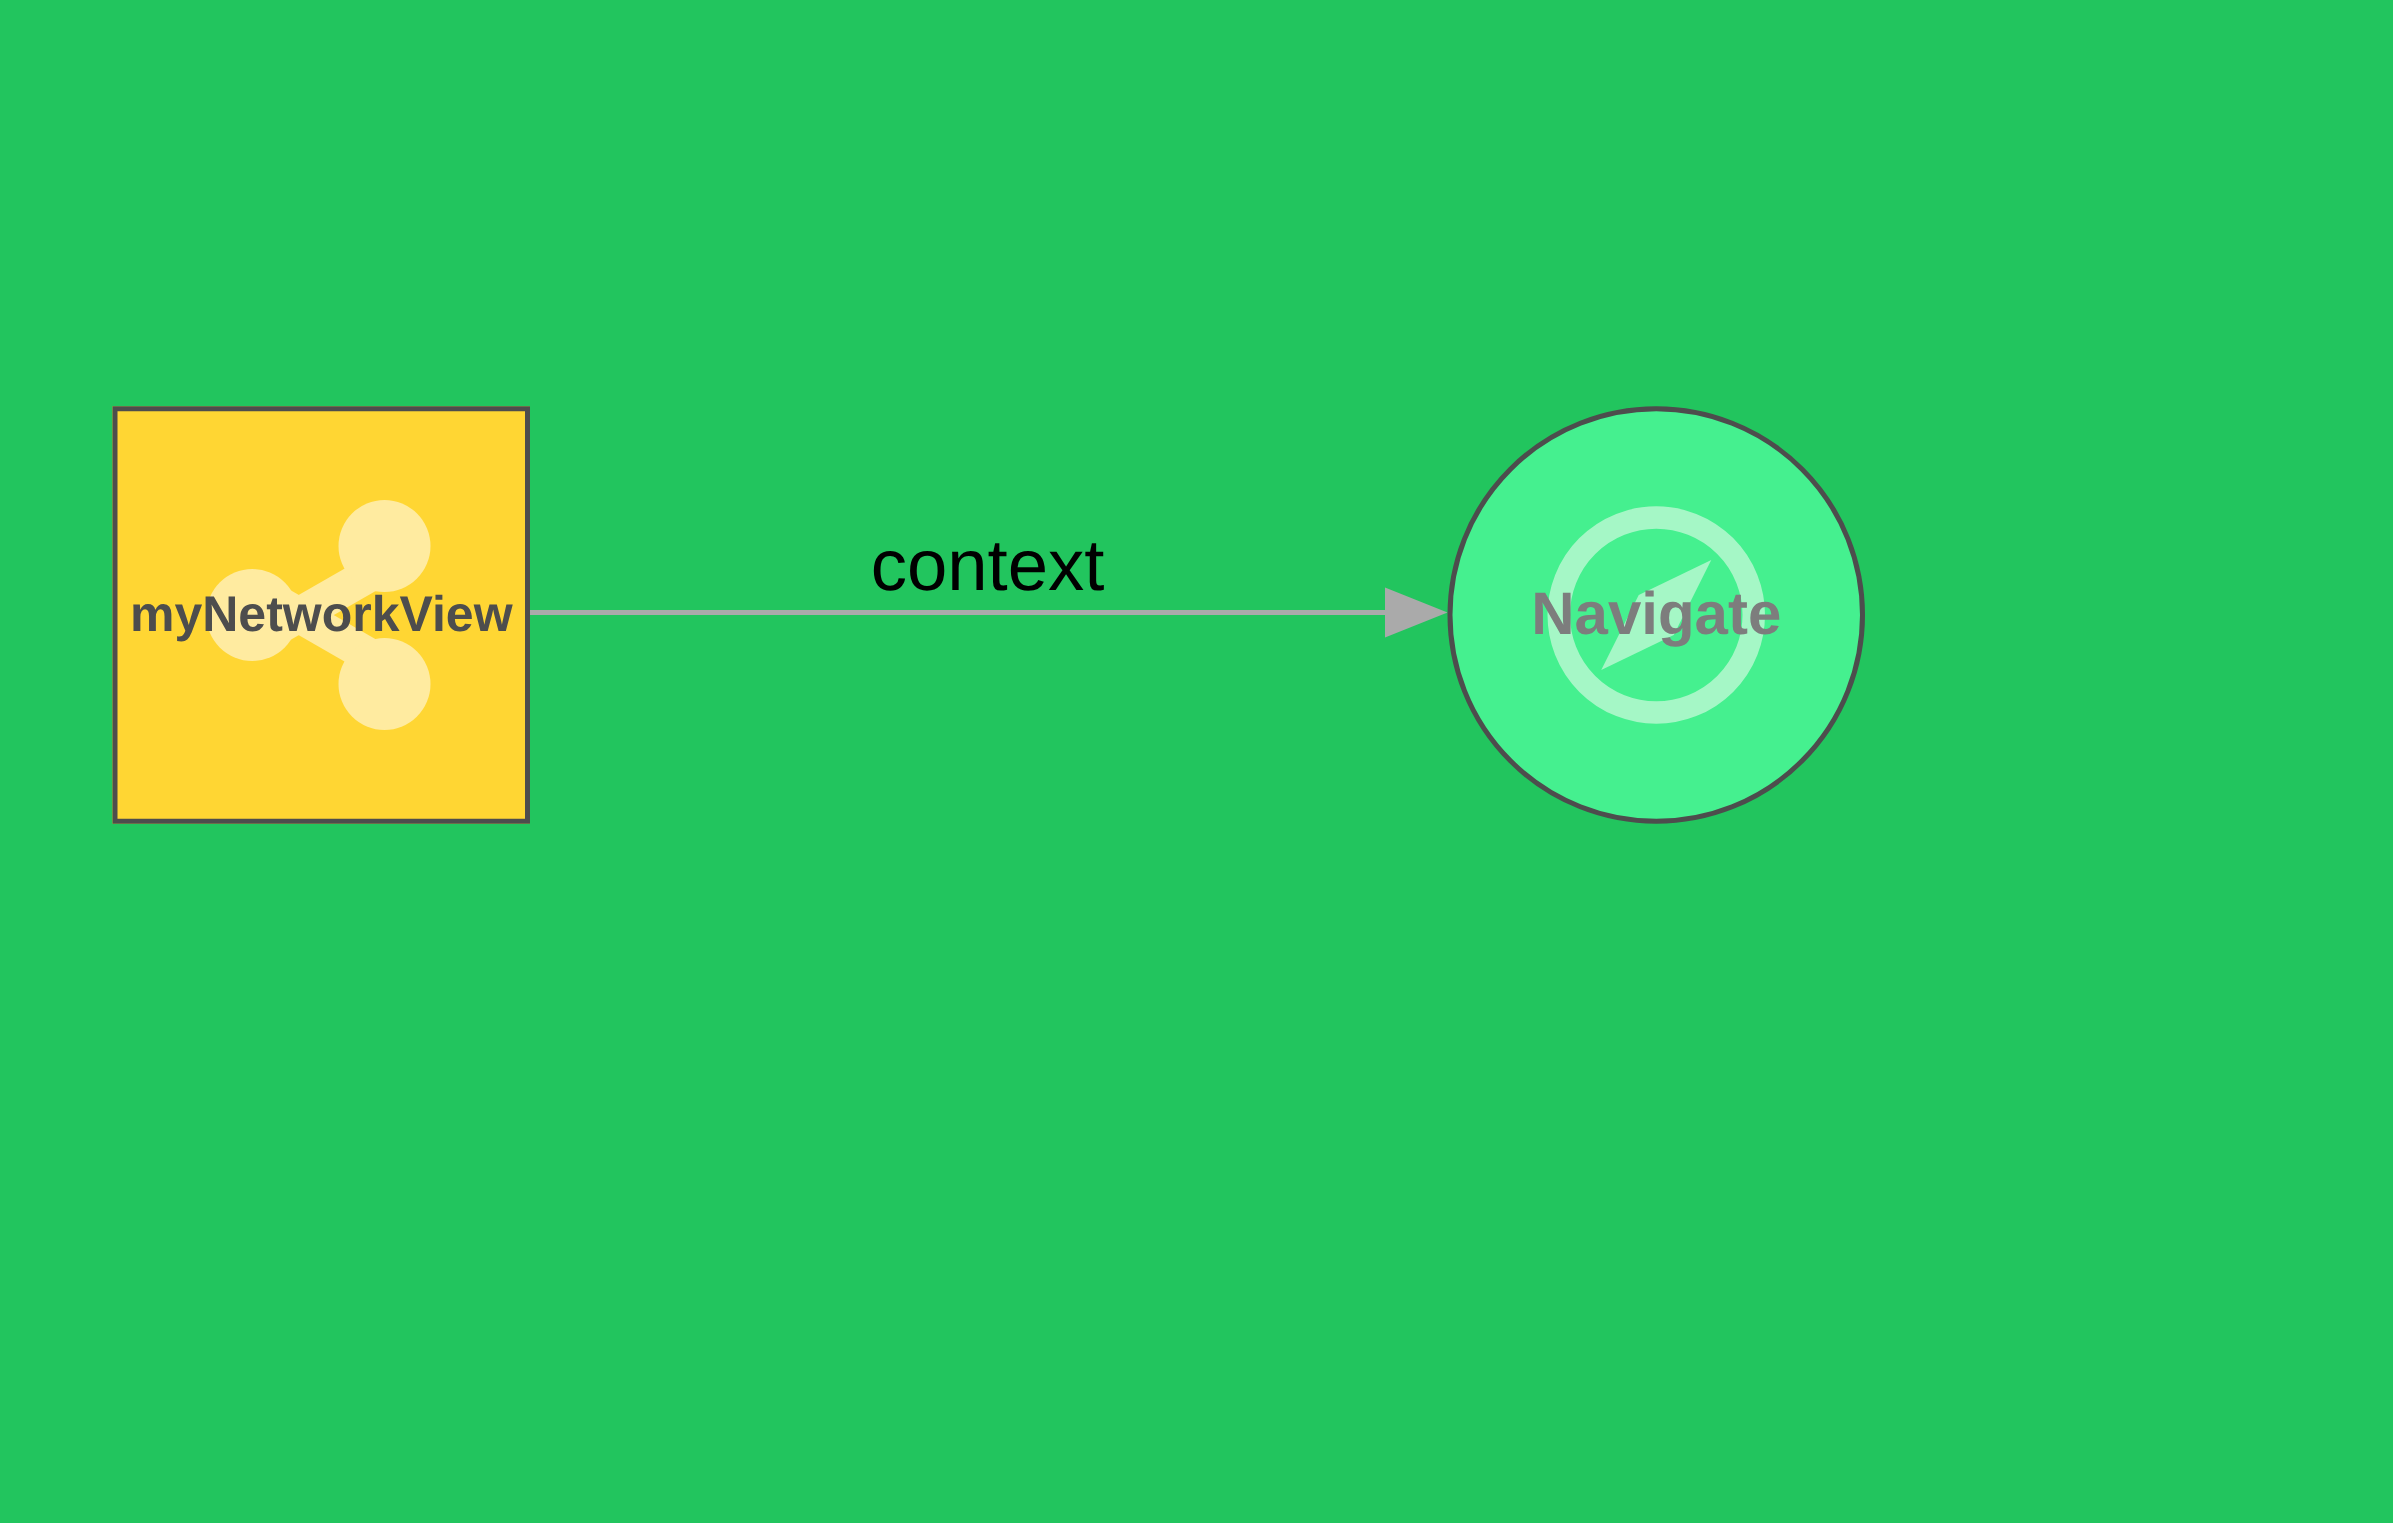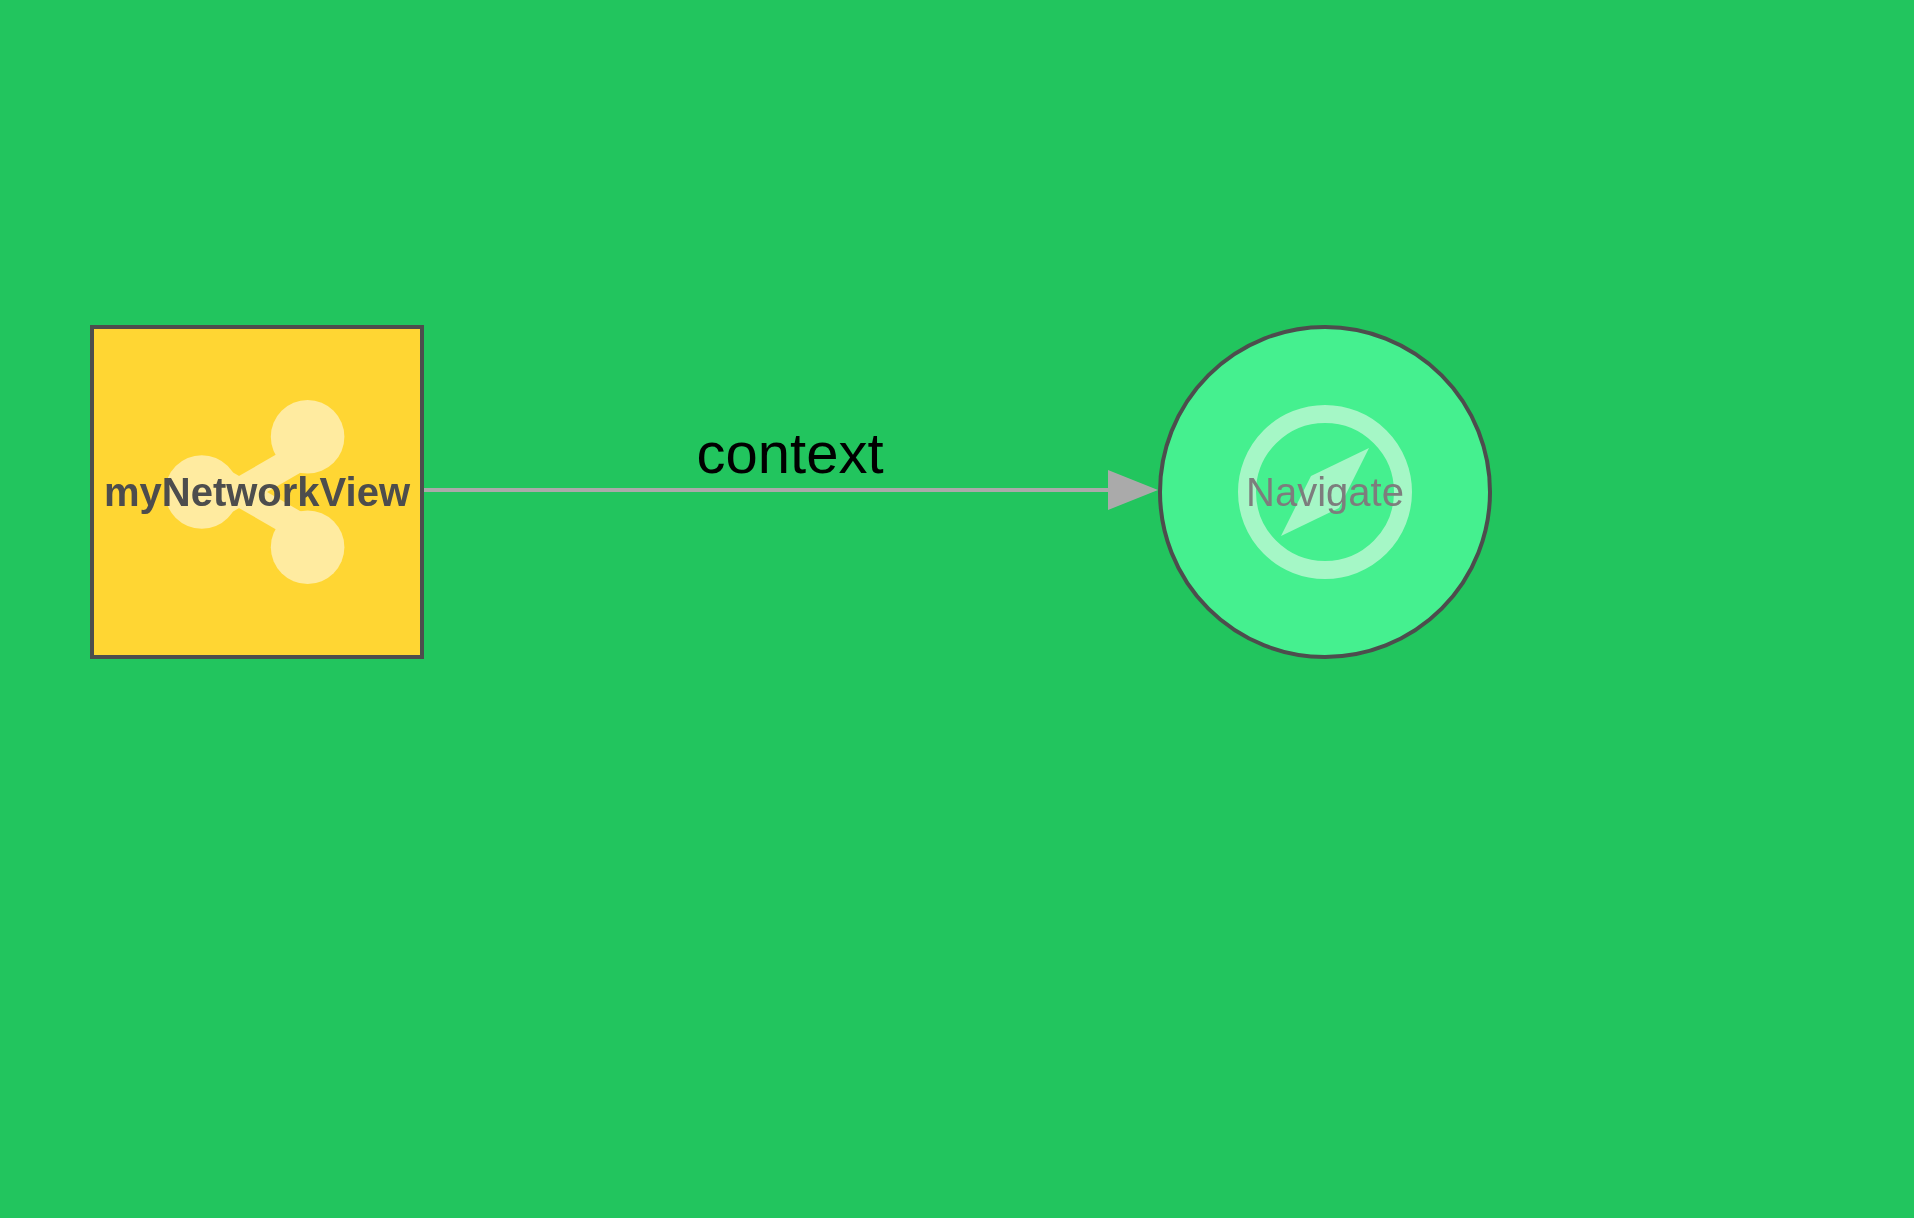--- a/index.html
+++ b/index.html
@@ -108,22 +108,22 @@
     height: 200px;
     pointer-events: none;
   }
   .node-circle .node-label {
     position: absolute;
     left: 0;
     right: 0;
     top: 50%;
     transform: translateY(-50%);
     text-align: center;
-    font-size: 40px;
-    font-weight: normal;
+    font-size: 48px;
+    font-weight: bold;
     color: #7d7d7d;
     white-space: nowrap;
     line-height: 1;
   }
 </style>
 </head>
 <body>
 
 <div id="canvas">
 

